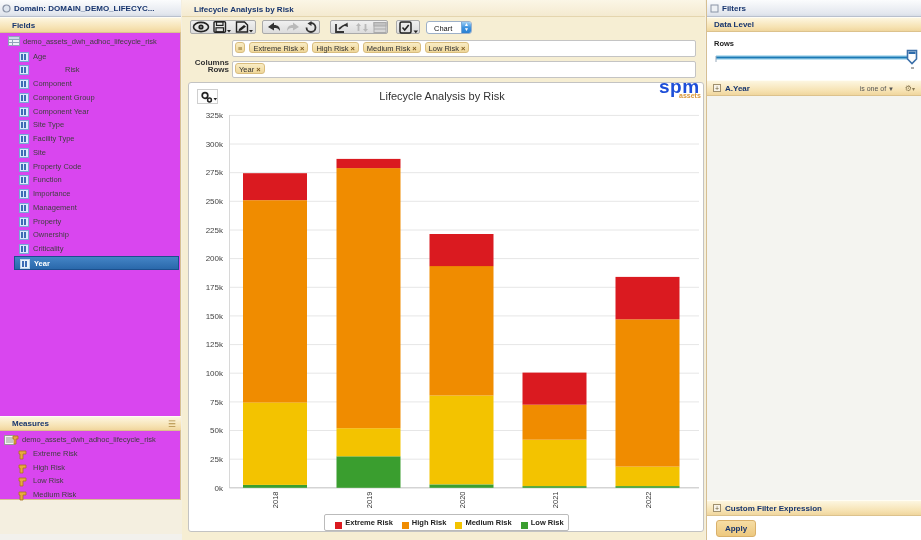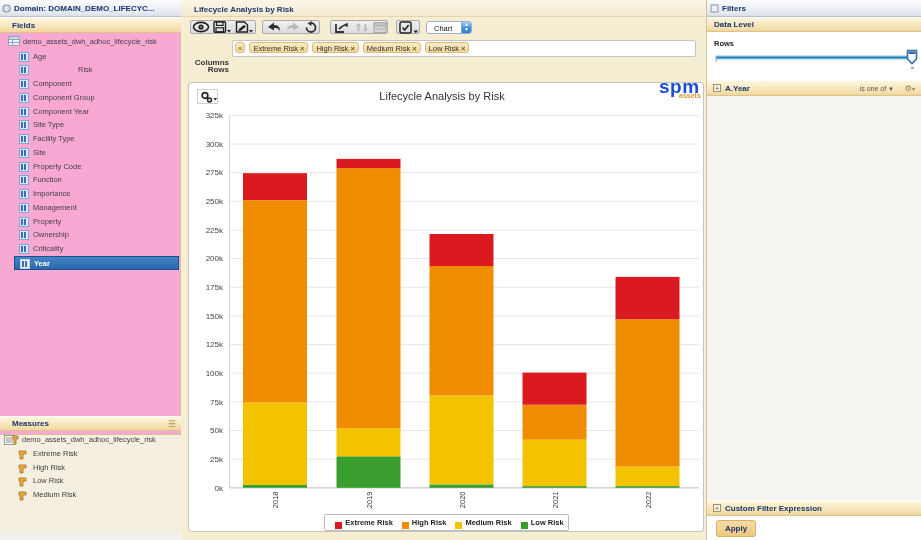--- a/index.html
+++ b/index.html
@@ -4,21 +4,21 @@
 <style>
 * { margin:0; padding:0; box-sizing:border-box; }
 html,body { width:921px; height:540px; overflow:hidden; font-family:"Liberation Sans",sans-serif; background:#fff; }
 #app { position:relative; width:921px; height:540px; background:#f4efe0; }
 .abs { position:absolute; }
 .panelhdr { background:linear-gradient(#fbfcfd,#e3e7ee 85%,#d8dde6); border-bottom:1px solid #b9c0cd; }
 .beigebar { background:linear-gradient(#fdf6e0,#f6e2b2 70%,#f0d69e); border-top:1px solid #fffdf4; border-bottom:1px solid #dcc28d; }
 .hdrtxt { font-size:8px; font-weight:bold; color:#17356e; }
 
 
-#left { left:0; top:0; width:181px; height:435px; background:#f9a8d4; border-right:1px solid #d6bf92; border-bottom:1px solid #d6bf92;text-decoration:underline; }
+#left { left:0; top:0; width:181px; height:500px; background:#d946ef; border-right:1px solid #d6bf92; border-bottom:1px solid #d6bf92;text-decoration:underline; }
 #lefthdr { left:0; top:0; width:181px; height:17px; }
 #fieldsbar { left:0; top:17px; width:181px; height:16px; }
 #measuresbar { left:0; top:416px; width:181px; height:15px; }
 .treeitem { position:absolute; left:0; width:181px; height:14px; font-size:7.5px; color:#3f3f3f; white-space:nowrap; }
 .treeitem .lbl { position:absolute; top:2px; }
 .ficon { position:absolute; left:19px; top:2px; width:10px; height:10px; border:1px solid #7aa6d6; background:#d9eafd; }
 .ficon i { position:absolute; left:1px; top:1px; width:2px; height:6px; background:#3c6cb4; }
 .ficon b { position:absolute; left:4px; top:1px; width:2px; height:6px; background:#3c6cb4; }
 .yearrow { position:absolute; left:14px; top:256px; width:165px; height:14px; background:linear-gradient(#4485c6,#2a68ab); border:1px solid #1c4f8d; }
 
@@ -75,21 +75,21 @@
             <i></i>
             <b></b>
           </span>
           <span class="lbl" style="left:33px;">Age</span>
         </div>
         <div class="treeitem" style="top:30.3px;">
           <span class="ficon">
             <i></i>
             <b></b>
           </span>
-          <span class="lbl" style="left:50px;padding-left:28px;">Risk</span>
+          <span class="lbl" style="left:37px;padding-left:28px;">Risk</span>
         </div>
         <div class="treeitem" style="top:44.1px;">
           <span class="ficon">
             <i></i>
             <b></b>
           </span>
           <span class="lbl" style="left:33px;">Component</span>
         </div>
         <div class="treeitem" style="top:57.8px;">
           <span class="ficon">
@@ -288,20 +288,21 @@
           <div class="abs" style="right:0;top:0;width:10px;height:11px;background:linear-gradient(#9fd0f5,#3f94e0 50%,#2b7fd0);border-radius:0 2px 2px 0;border-left:1px solid #7aa9d6;">
             <div style="position:absolute;left:2px;top:0.5px;color:#fff;font-size:5px;line-height:5px;">▲</div>
             <div style="position:absolute;left:2px;top:5.5px;color:#fff;font-size:5px;line-height:5px;">▼</div>
           </div>
         </div>
       </div>
     <div id="fieldrows" class="abs">
       <div class="rowlabel" style="top:20px;">Columns</div>
       <div class="rowbox" style="top:1.5px;"><span class="token" style="padding:0 2px;color:#8a6d2f;">≡</span><span class="token">Extreme Risk<b class="x">×</b></span><span class="token">High Risk<b class="x">×</b></span><span class="token">Medium Risk<b class="x">×</b></span><span class="token">Low Risk<b class="x">×</b></span></div>
       <div class="rowlabel" style="top:27px;">Rows</div>
+      <div class="rowbox" style="top:22.5px;"><span class="token">Year<b class="x">×</b></span></div>
     </div>
     <div id="chartpanel" class="abs">
         <svg width="516" height="450" style="position:absolute;left:0;top:0;">
           <line x1="40.5" y1="404.8" x2="510" y2="404.8" stroke="#e6e6e6" stroke-width="1"></line>
           <text x="34" y="407.5" font-size="8" fill="#444" text-anchor="end" font-family="Liberation Sans">0k</text>
           <line x1="40.5" y1="376.2" x2="510" y2="376.2" stroke="#e6e6e6" stroke-width="1"></line>
           <text x="34" y="378.9" font-size="8" fill="#444" text-anchor="end" font-family="Liberation Sans">25k</text>
           <line x1="40.5" y1="347.5" x2="510" y2="347.5" stroke="#e6e6e6" stroke-width="1"></line>
           <text x="34" y="350.2" font-size="8" fill="#444" text-anchor="end" font-family="Liberation Sans">50k</text>
           <line x1="40.5" y1="318.9" x2="510" y2="318.9" stroke="#e6e6e6" stroke-width="1"></line>

